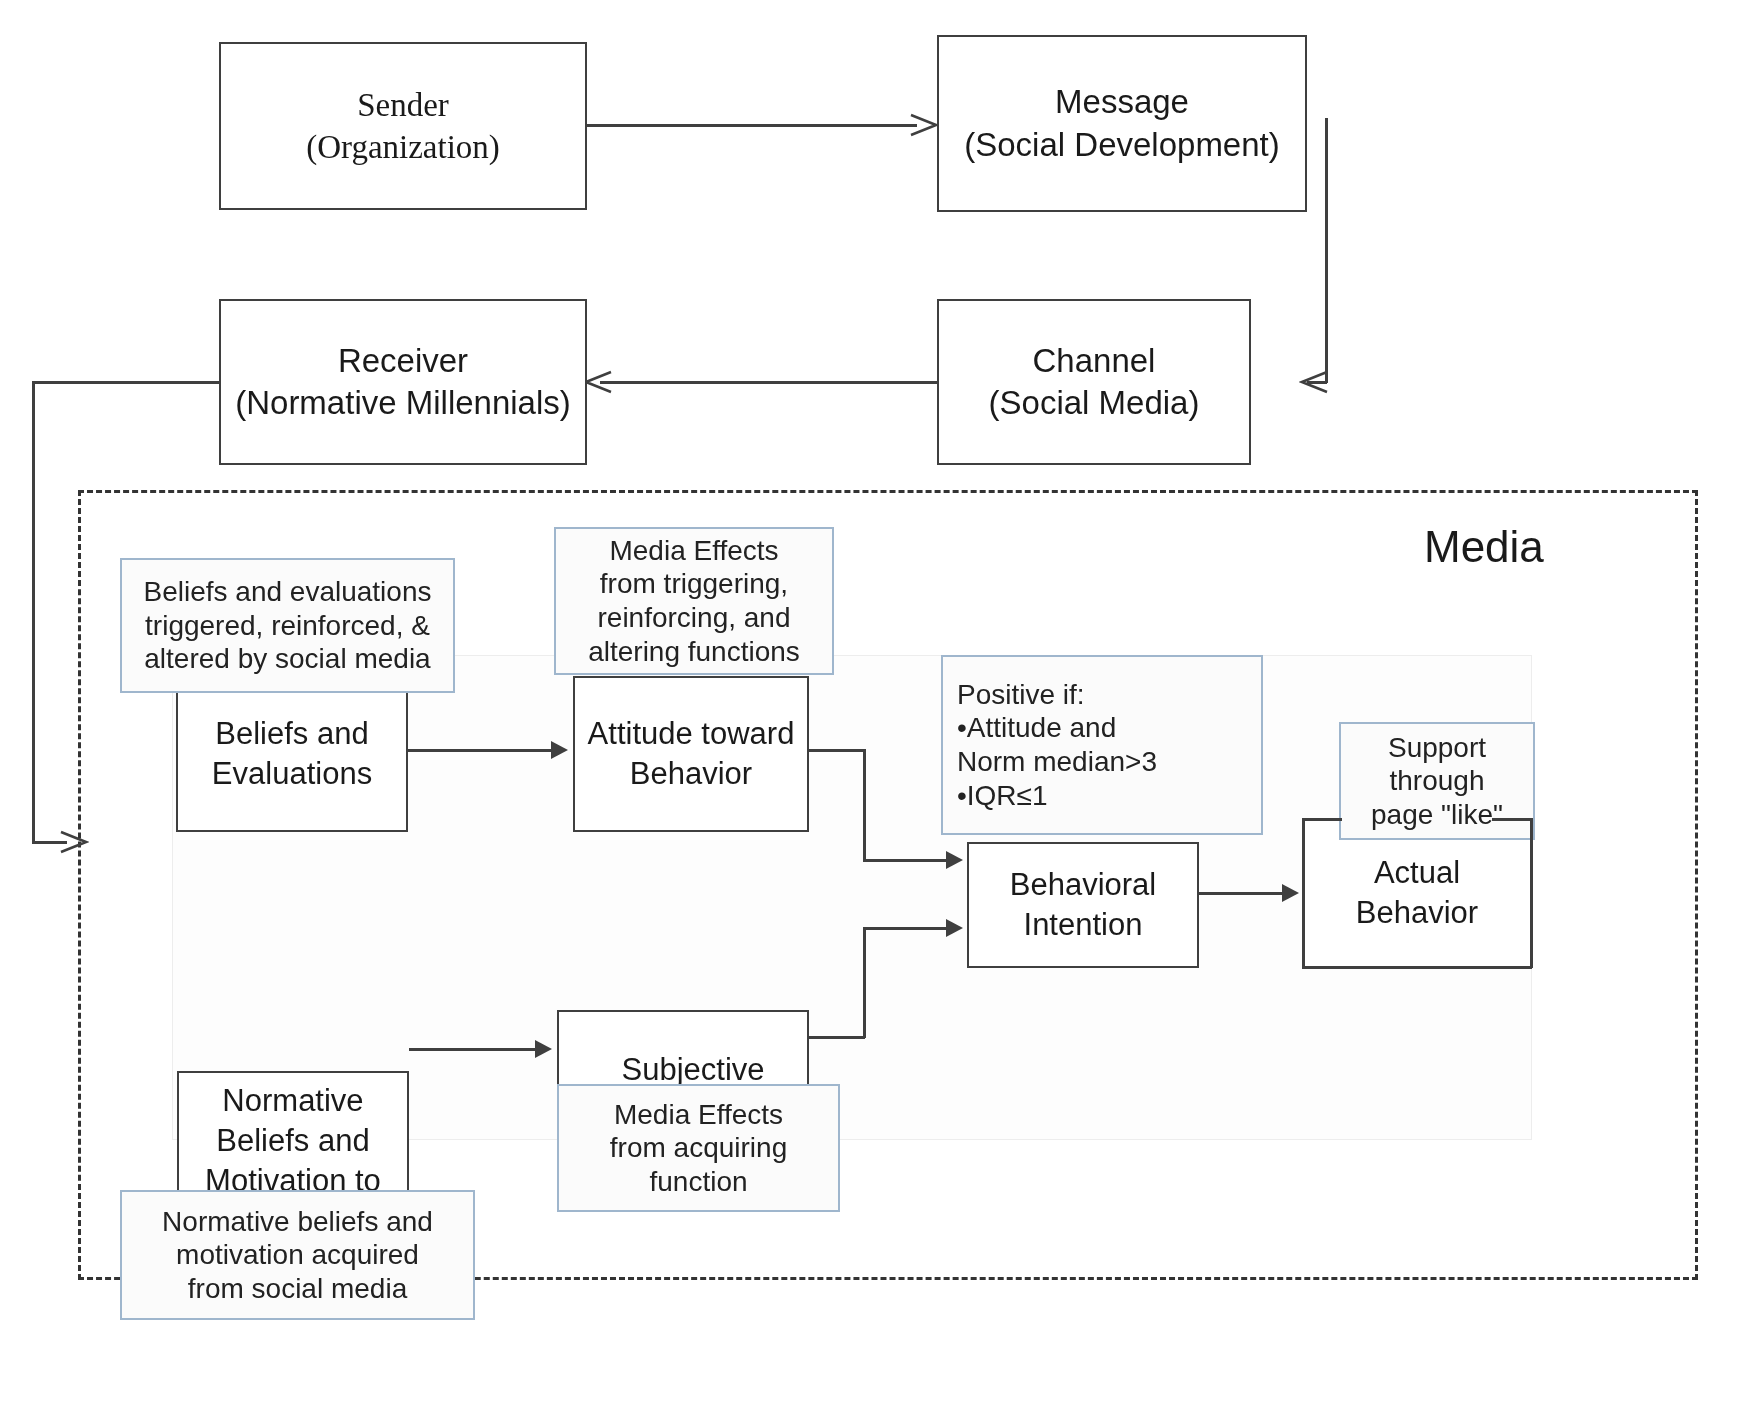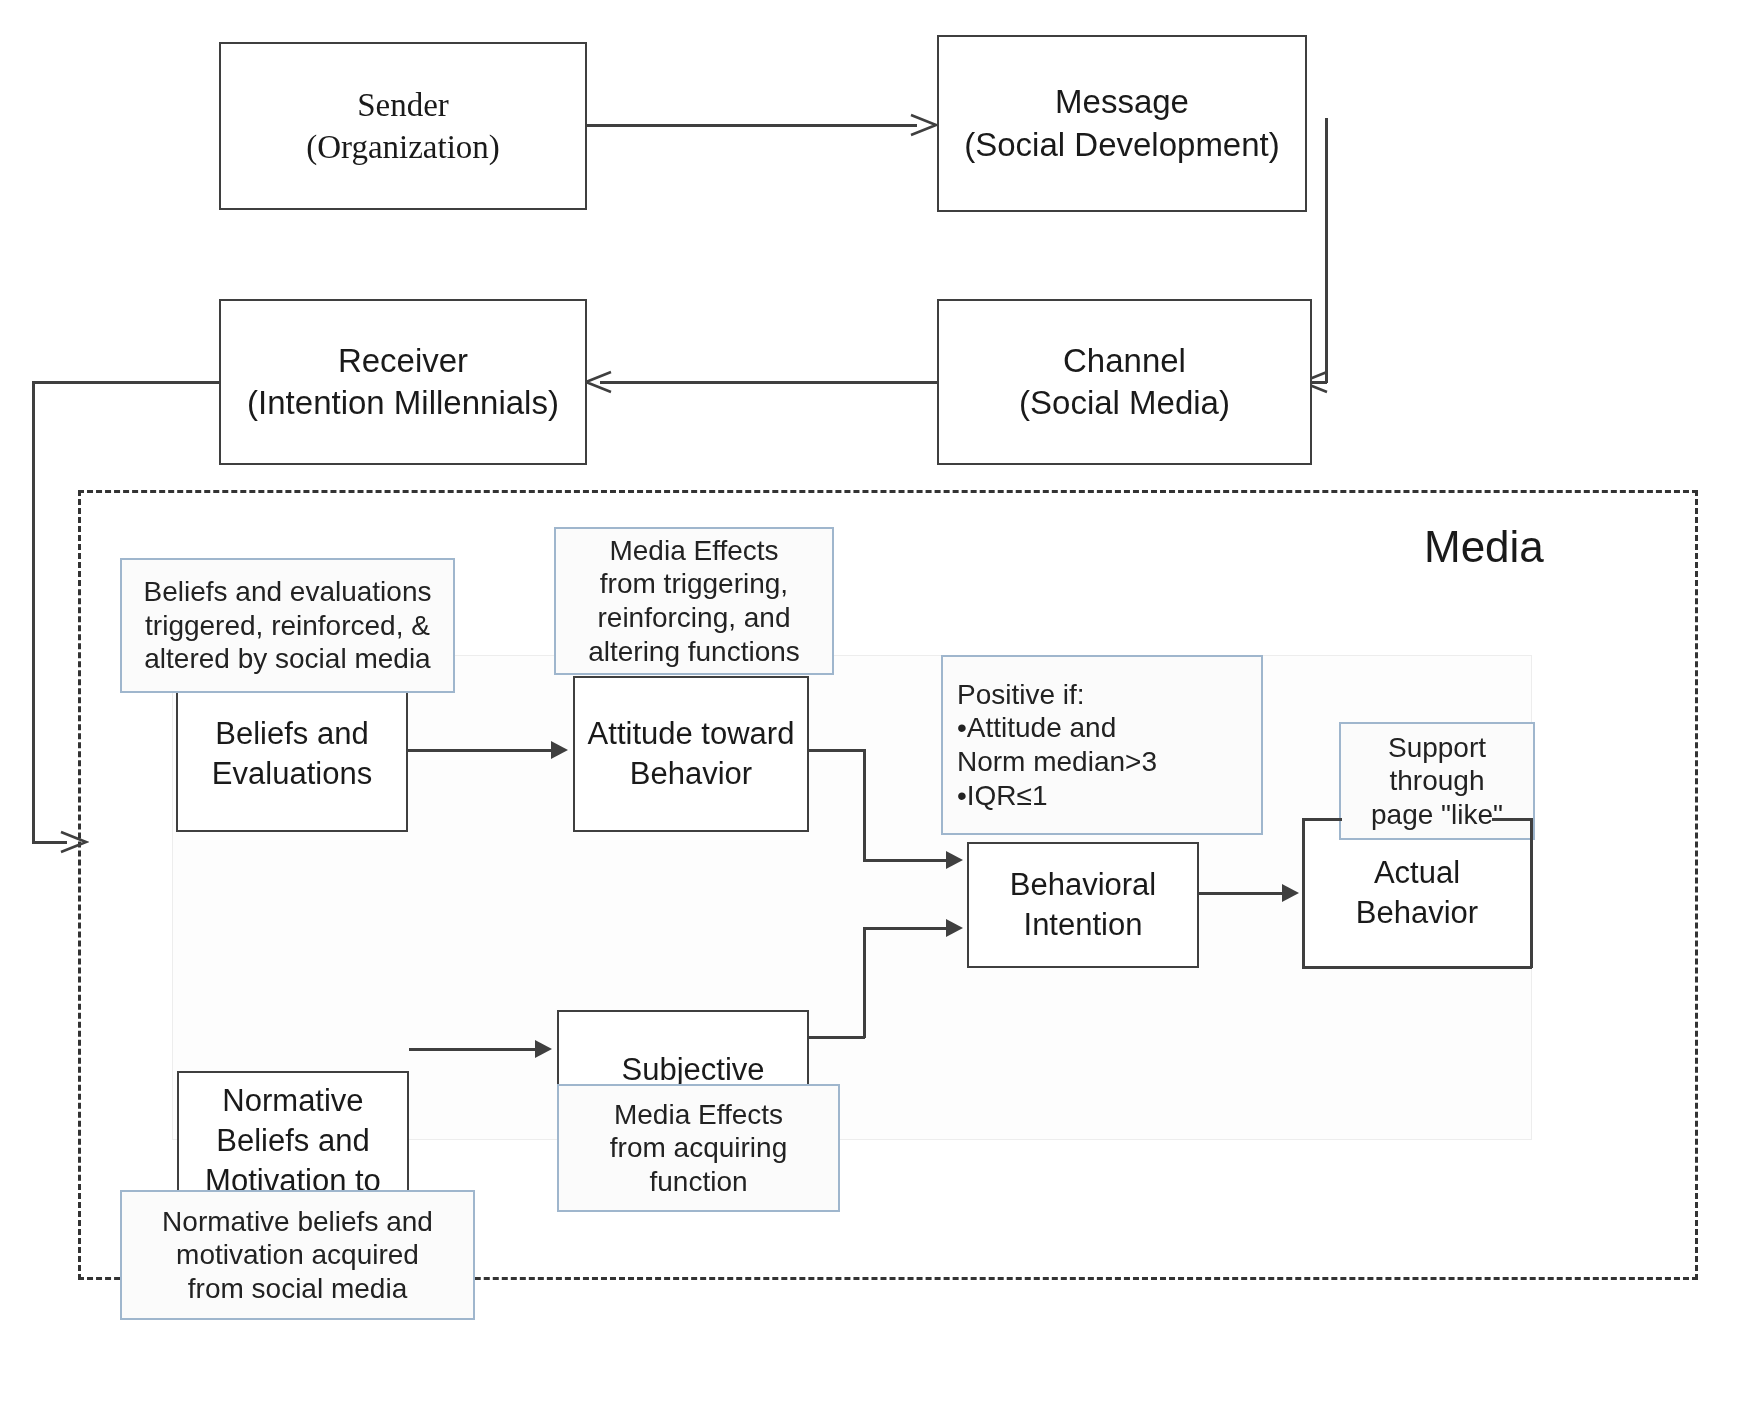--- a/index.html
+++ b/index.html
@@ -119,25 +119,25 @@
   <div class="node top" style="left:937px; top:35px; width:370px; height:177px;">Message
 (Social Development)</div>
 
   <div class="ln h" style="left:587px; top:124px; width:330px;"></div>
   <div class="oarrow" style="left:905px; top:112px;">
     <svg width="34" height="26" viewBox="0 0 34 26">
       <polyline points="6,3 31,13 6,23" fill="none" stroke="#3f3f3f" stroke-width="2.5"></polyline>
     </svg>
   </div>
 
-  <div class="node top" style="left:937px; top:299px; width:375px; height:166px;">Channel
+  <div class="node top" style="left:937px; top:299px; width:314px; height:166px;">Channel
 (Social Media)</div>
 
   <div class="node top" style="left:219px; top:299px; width:368px; height:166px;">Receiver
-(Intention Millennials)</div>
+(Normative Millennials)</div>
 
   <div class="ln v" style="left:1325px; top:118px; height:265px;"></div>
   <div class="ln h" style="left:1307px; top:381px; width:20px;"></div>
   <div class="oarrow" style="left:1299px; top:369px;">
     <svg width="34" height="26" viewBox="0 0 34 26">
       <polyline points="28,3 3,13 28,23" fill="none" stroke="#3f3f3f" stroke-width="2.5"></polyline>
     </svg>
   </div>
 
   <div class="ln h" style="left:600px; top:381px; width:337px;"></div>

